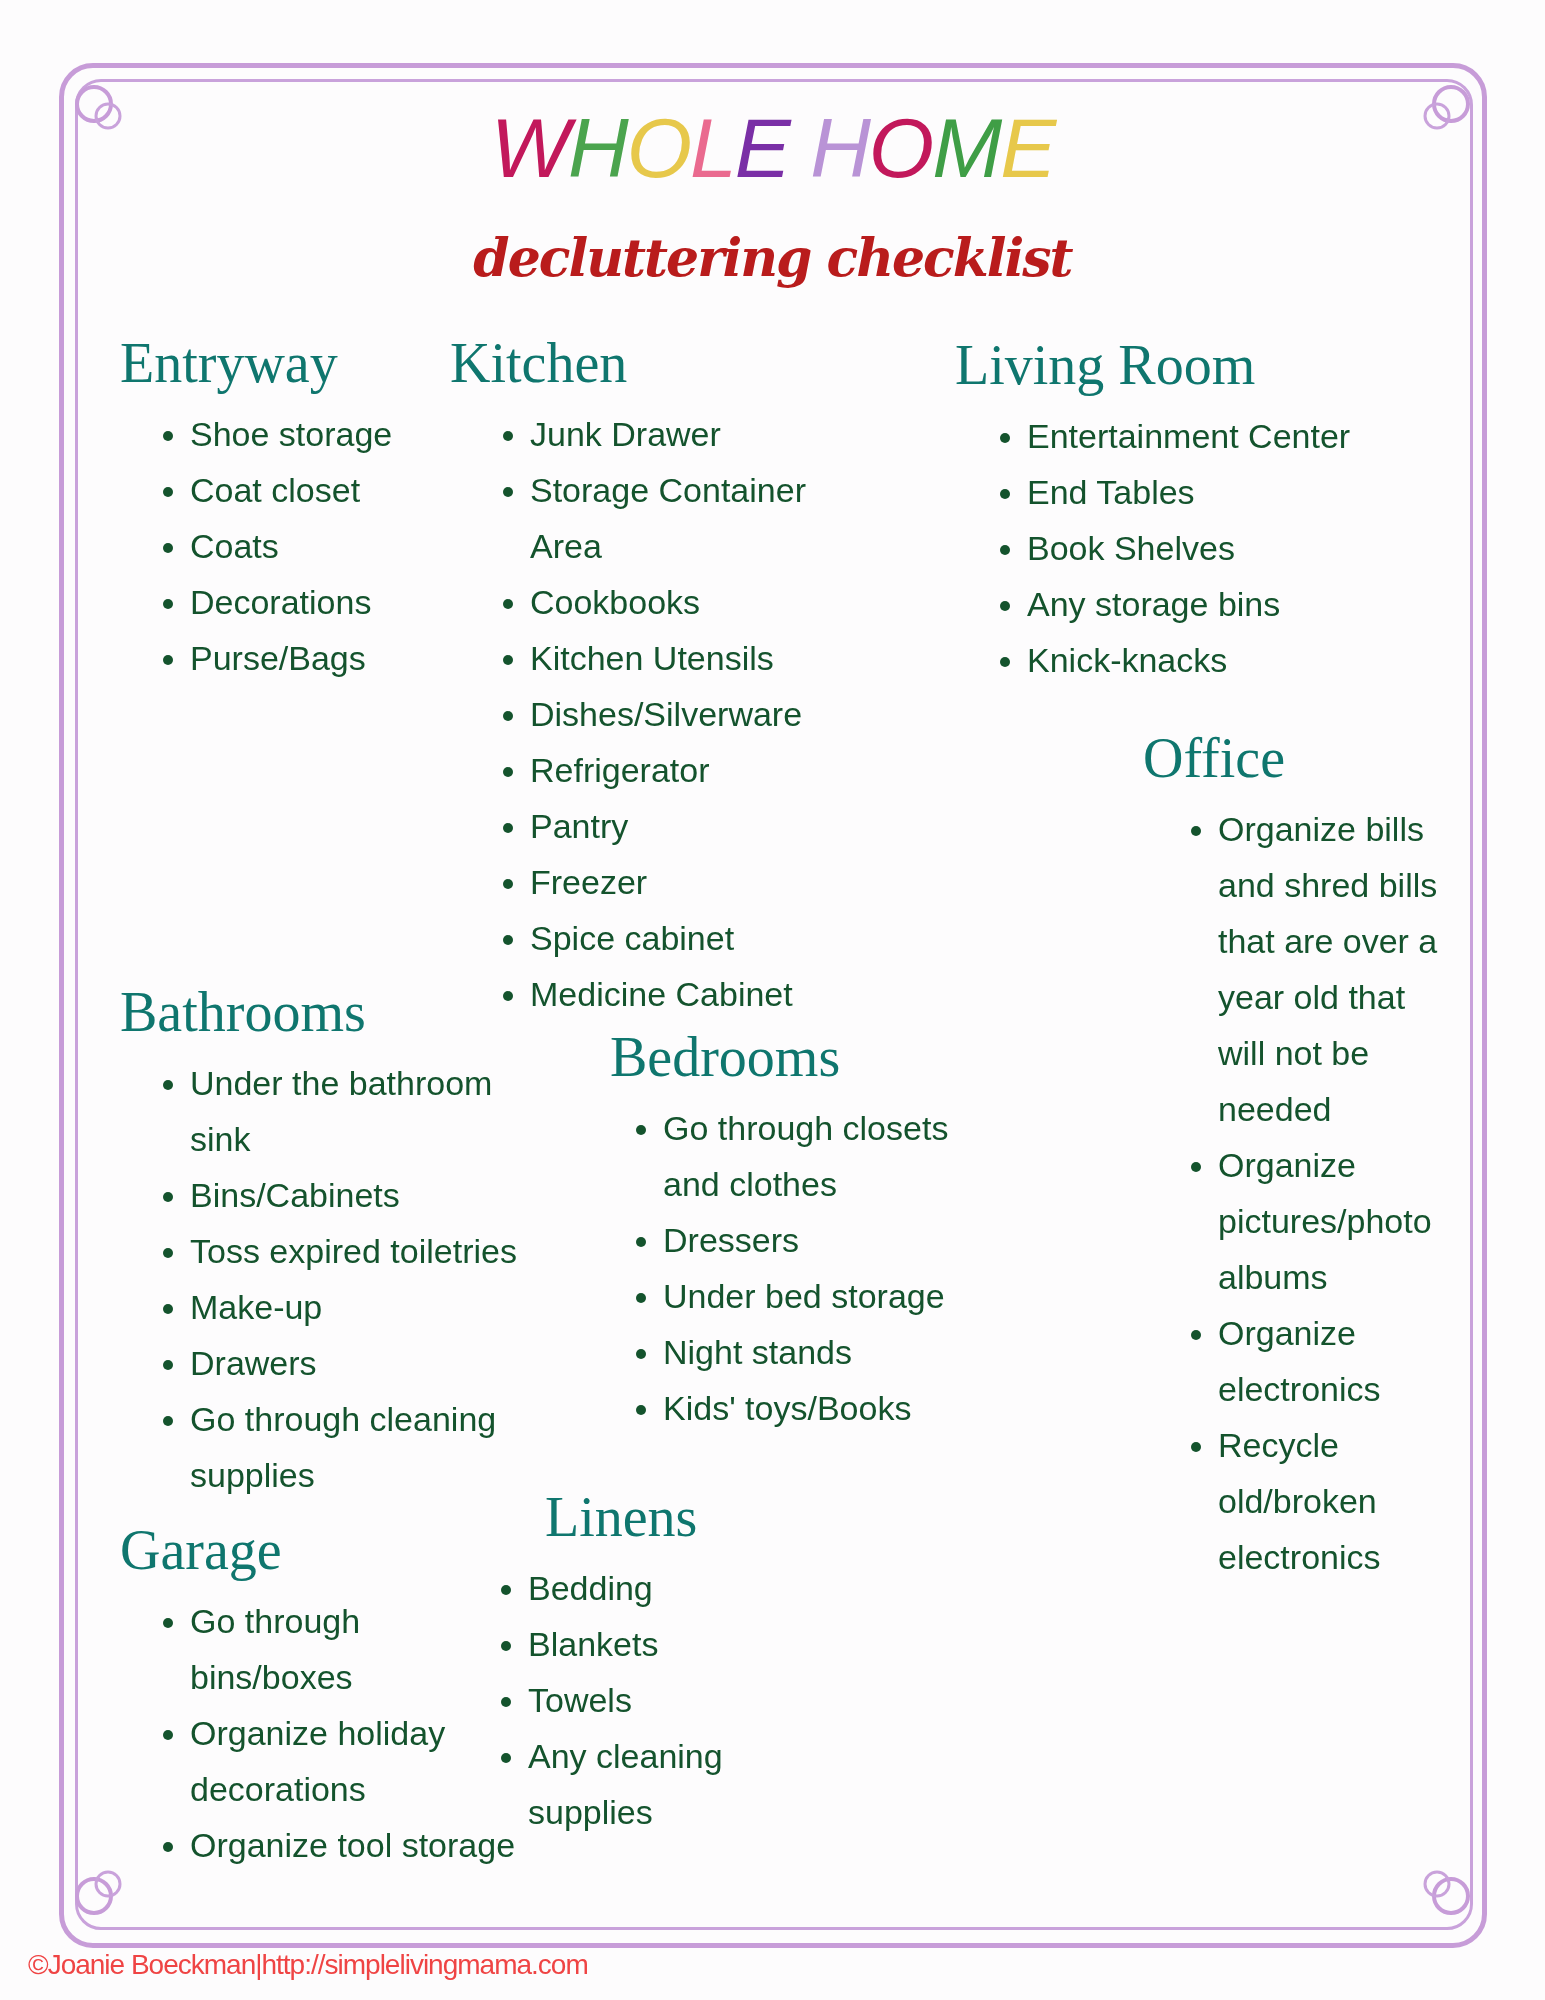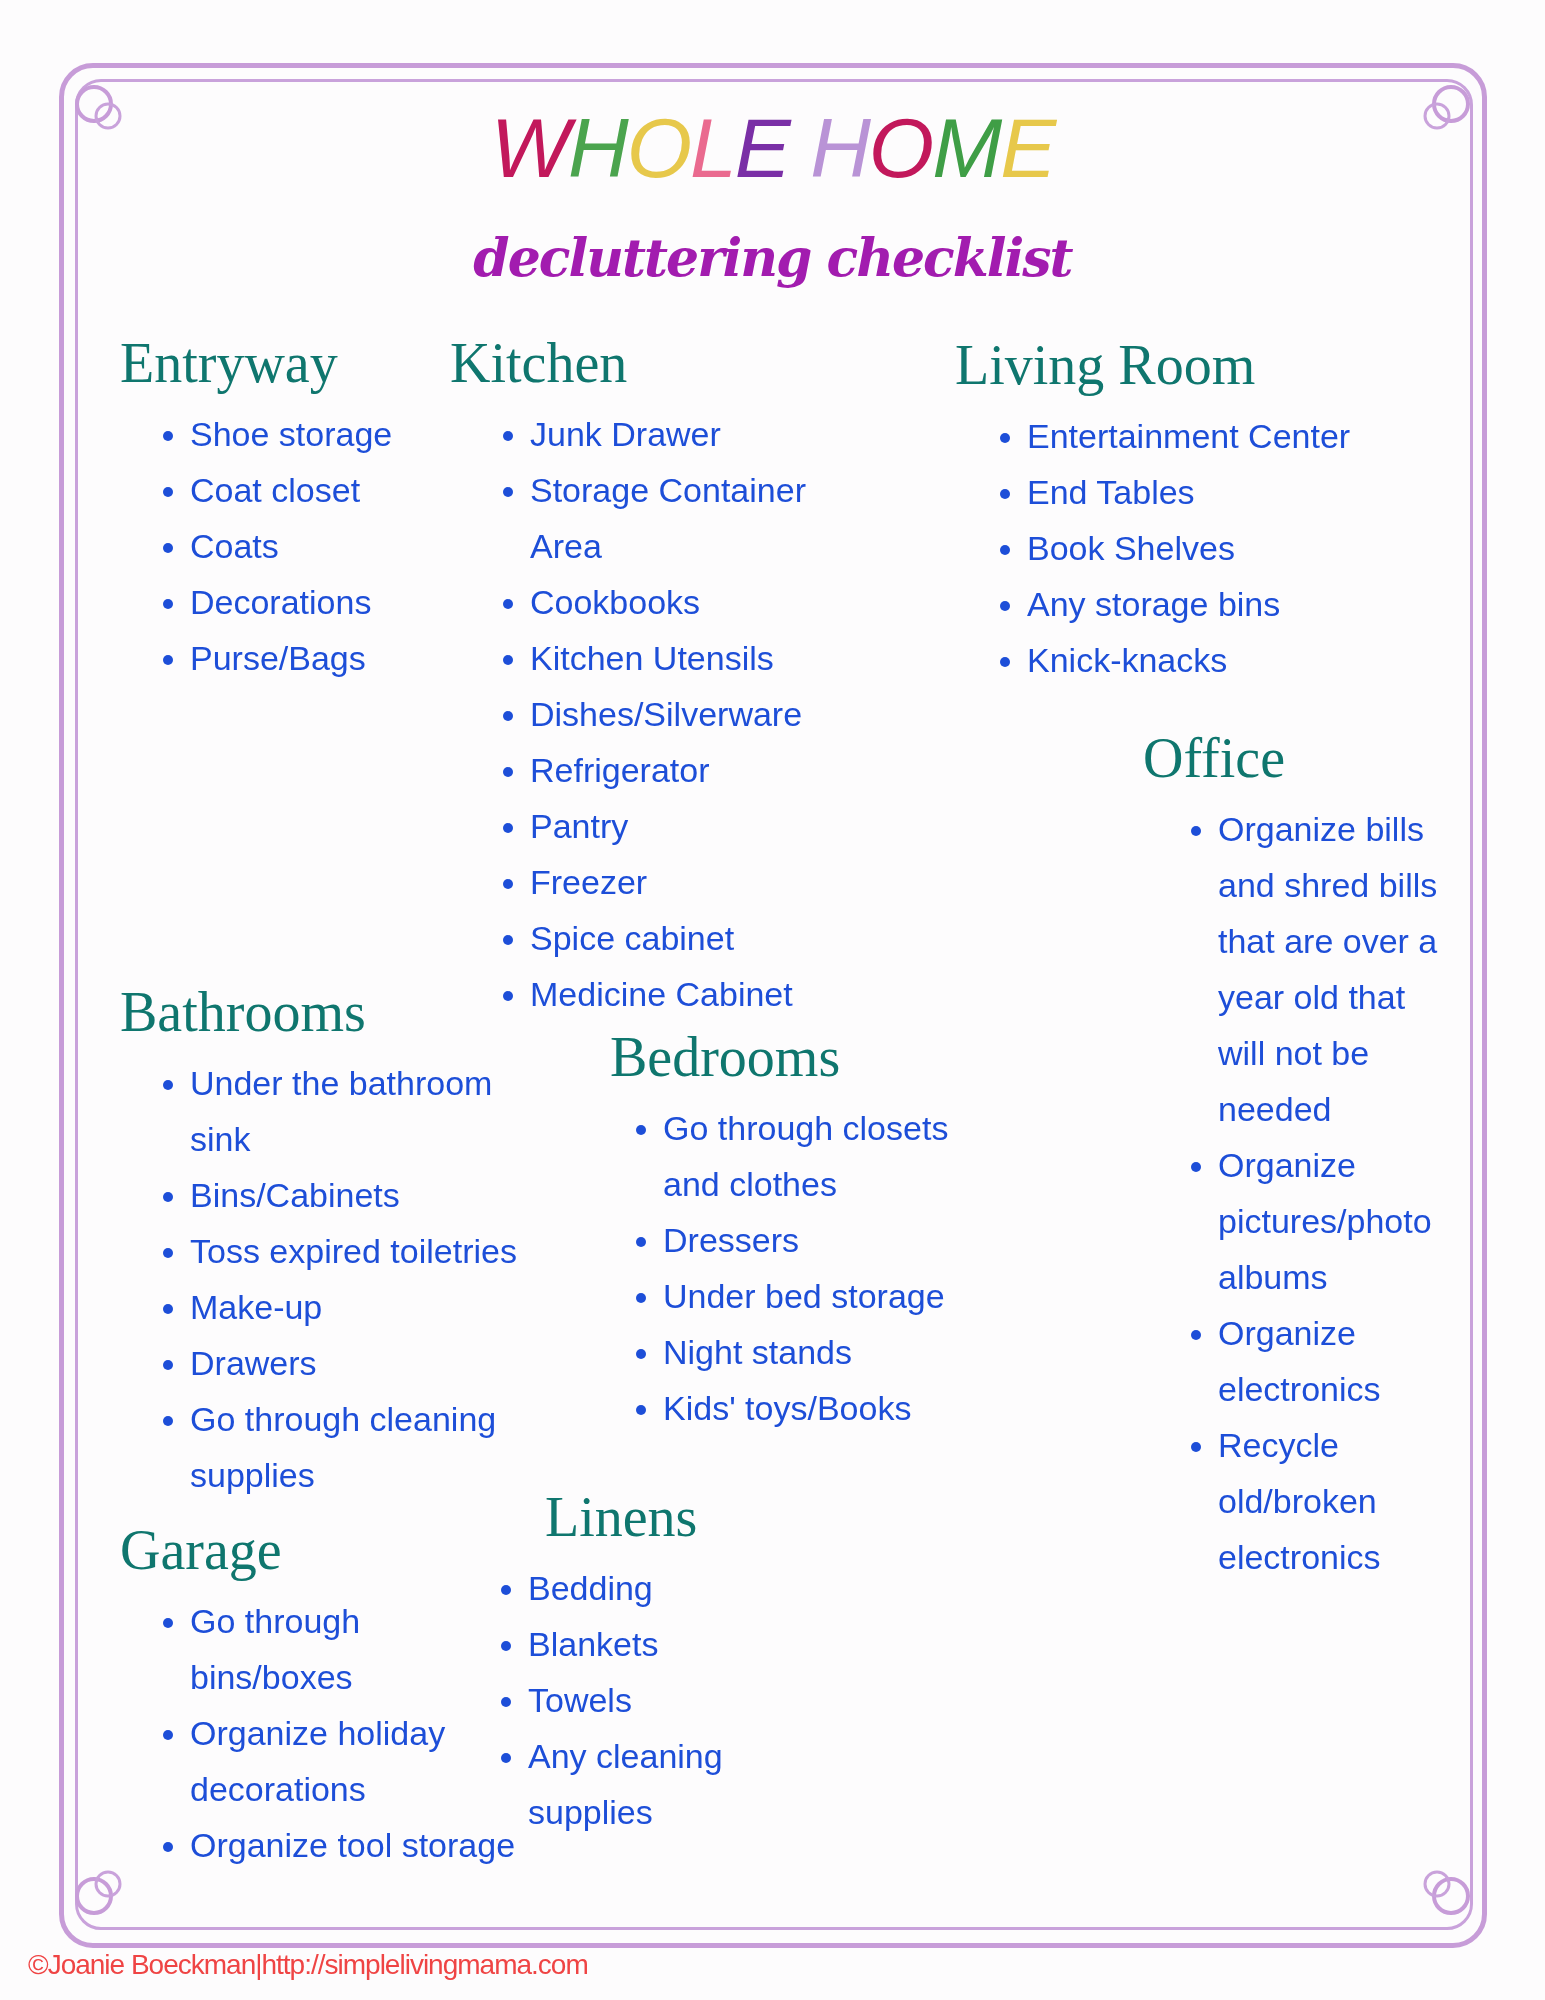--- a/index.html
+++ b/index.html
@@ -25,34 +25,34 @@
   
   .page-title{
     position:absolute;left:0;top:108px;width:100%;
     text-align:center;font-size:84px;line-height:80px;font-weight:400;
     letter-spacing:-2px;white-space:pre;font-style:italic;
   }
   .page-title .tl{display:inline-block;}
   .page-subtitle{
     position:absolute;left:0;top:218px;width:100%;text-align:center;
     font-family:"DejaVu Serif", serif;font-style:italic;font-weight:bold;
-    font-size:52px;line-height:80px;letter-spacing:-2px;color:#a21caf;
+    font-size:52px;line-height:80px;letter-spacing:-2px;color:#b91c1c;
   }
   
   .list-section{position:absolute;}
   .list-section h2{
     font-family:"Liberation Serif", serif;font-weight:400;
     font-size:56px;line-height:70px;color:#0f766e;margin:0 0 8px 0;
     white-space:nowrap;
   }
   .list-section ul{
     margin:0;padding:0 0 0 40px;list-style:disc outside;
   }
   .list-section li{
-    font-size:34px;line-height:56px;color:#1d4ed8;
+    font-size:34px;line-height:56px;color:#14532d;
     white-space:pre-line;
   }
   
   #sec-entryway  {left:150px; top:328px; width:380px;}
   #sec-entryway h2 {margin-left:-30px;}
   #sec-kitchen   {left:490px; top:328px; width:380px;}
   #sec-kitchen h2 {margin-left:-40px;}
   #sec-living    {left:987px; top:330px; width:420px;}
   #sec-living h2 {margin-left:-32px;}
   #sec-office    {left:1178px;top:723px; width:330px;}

